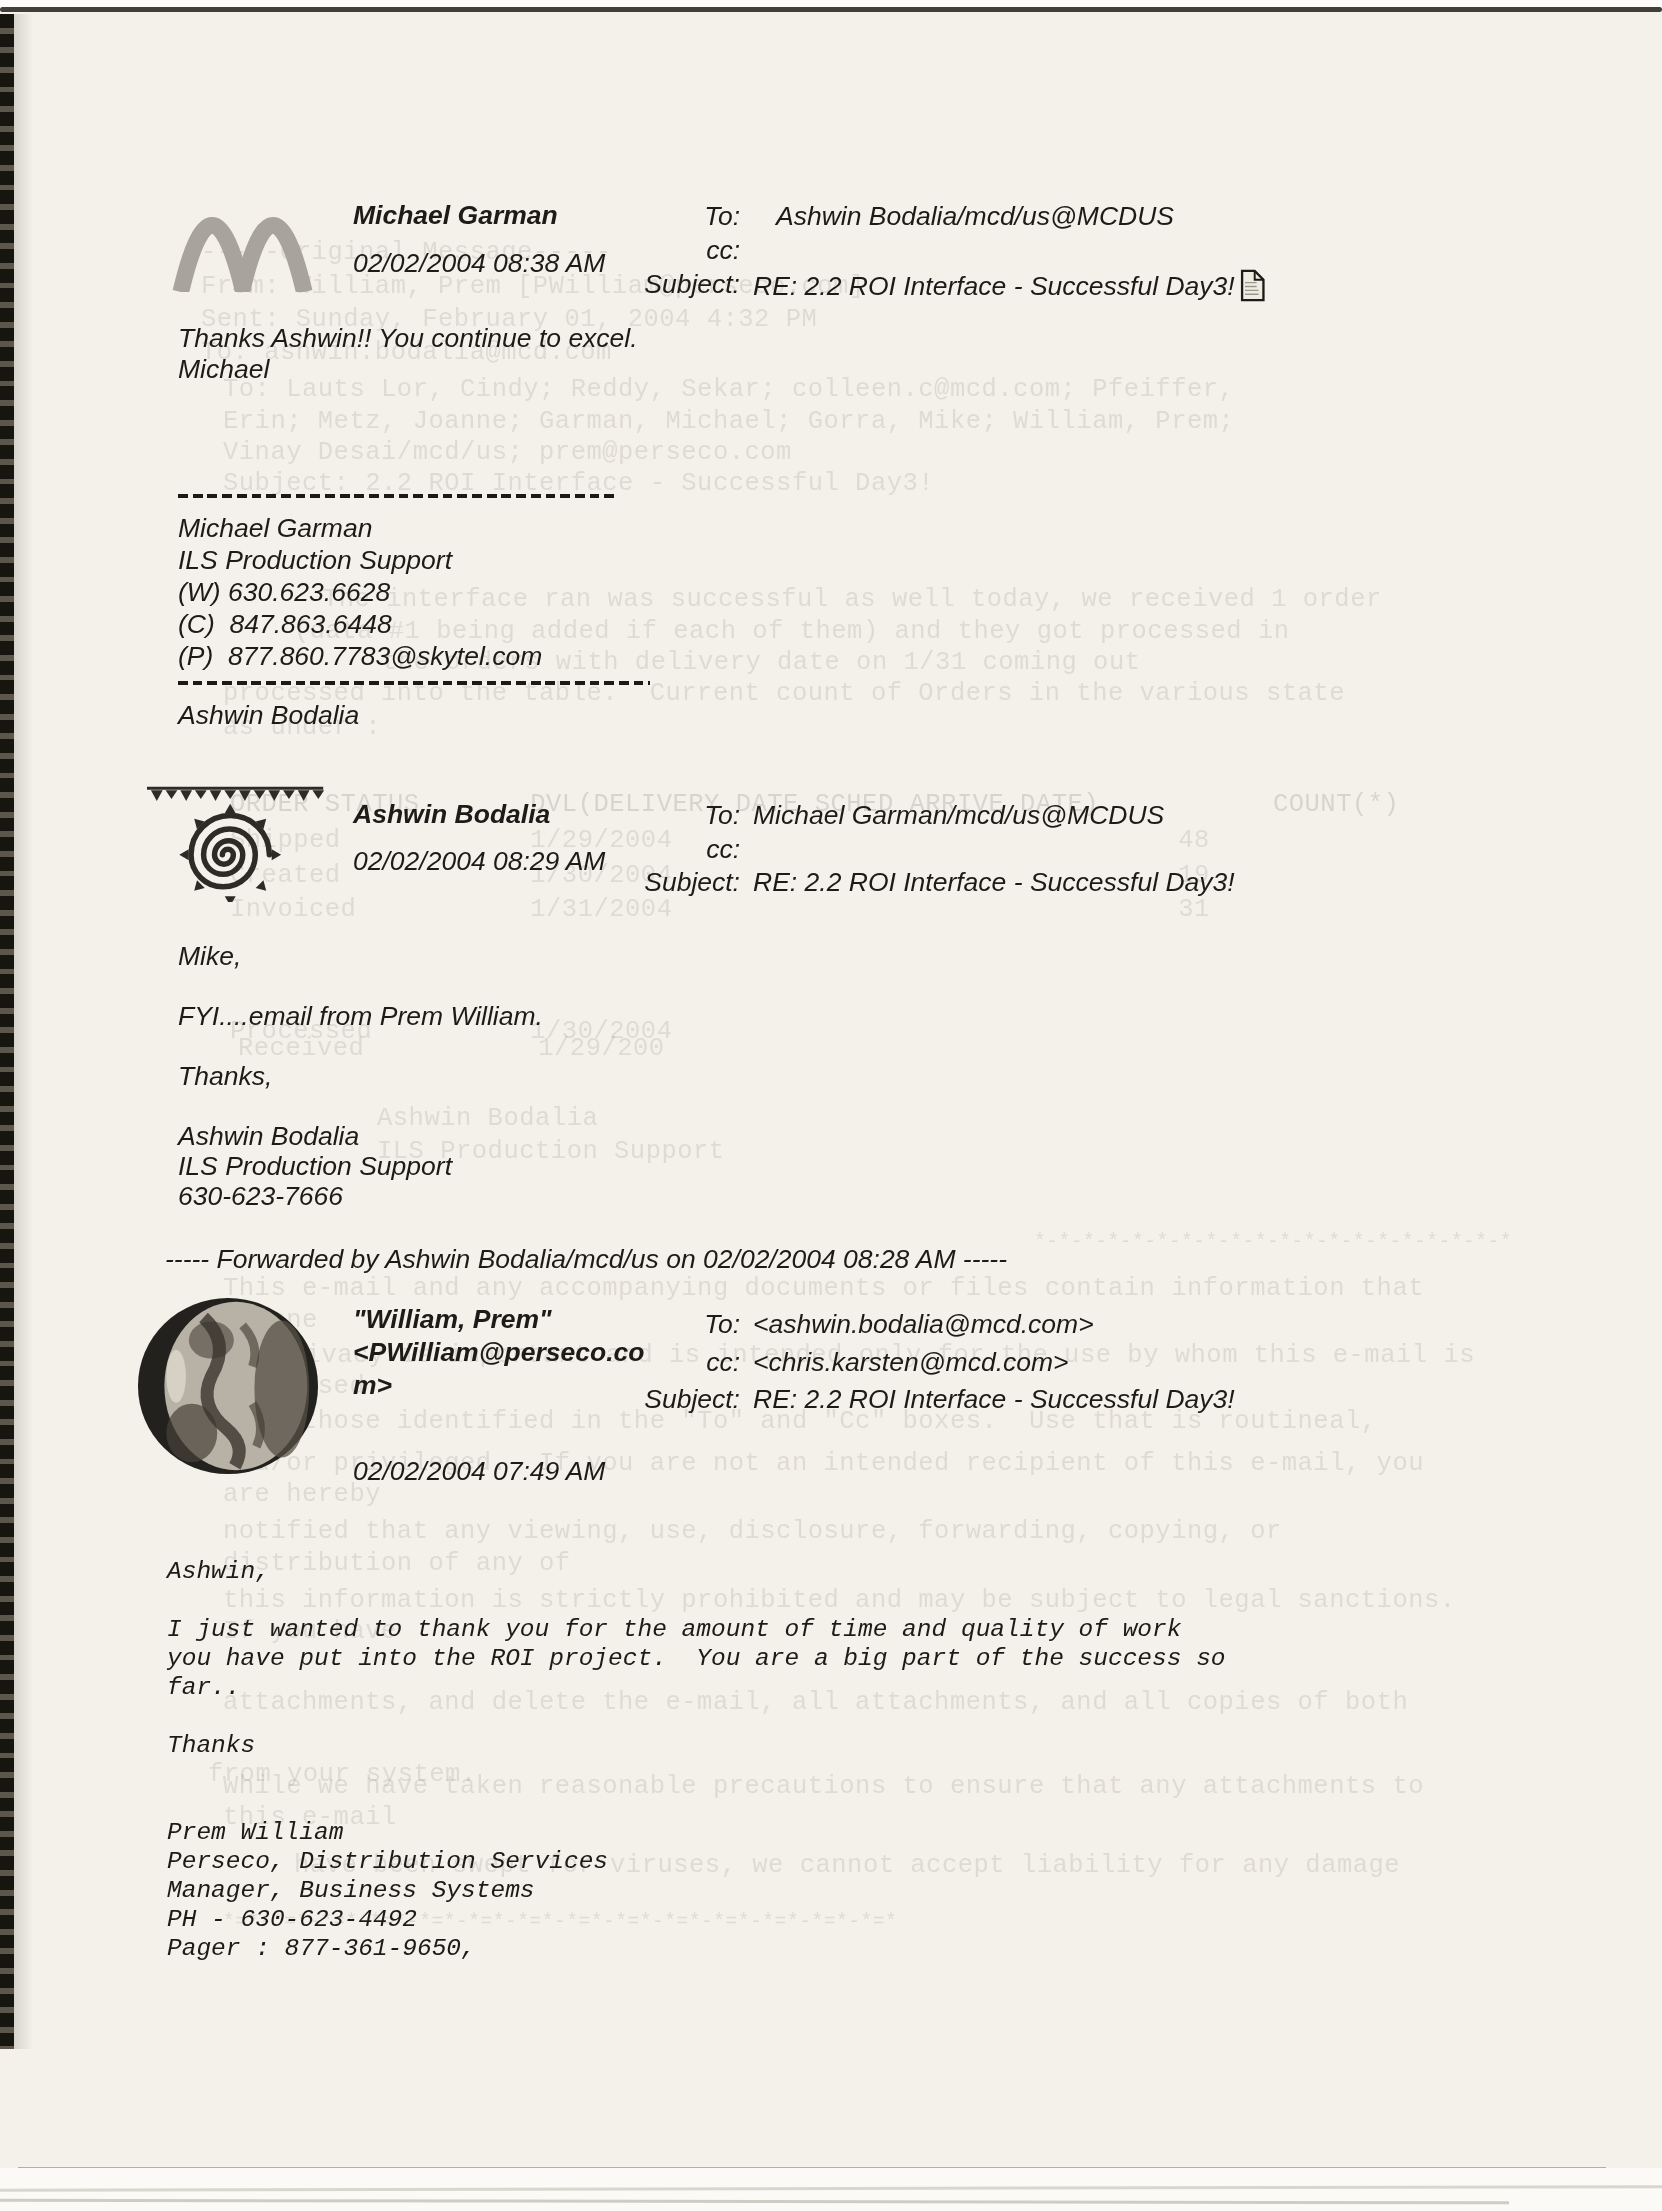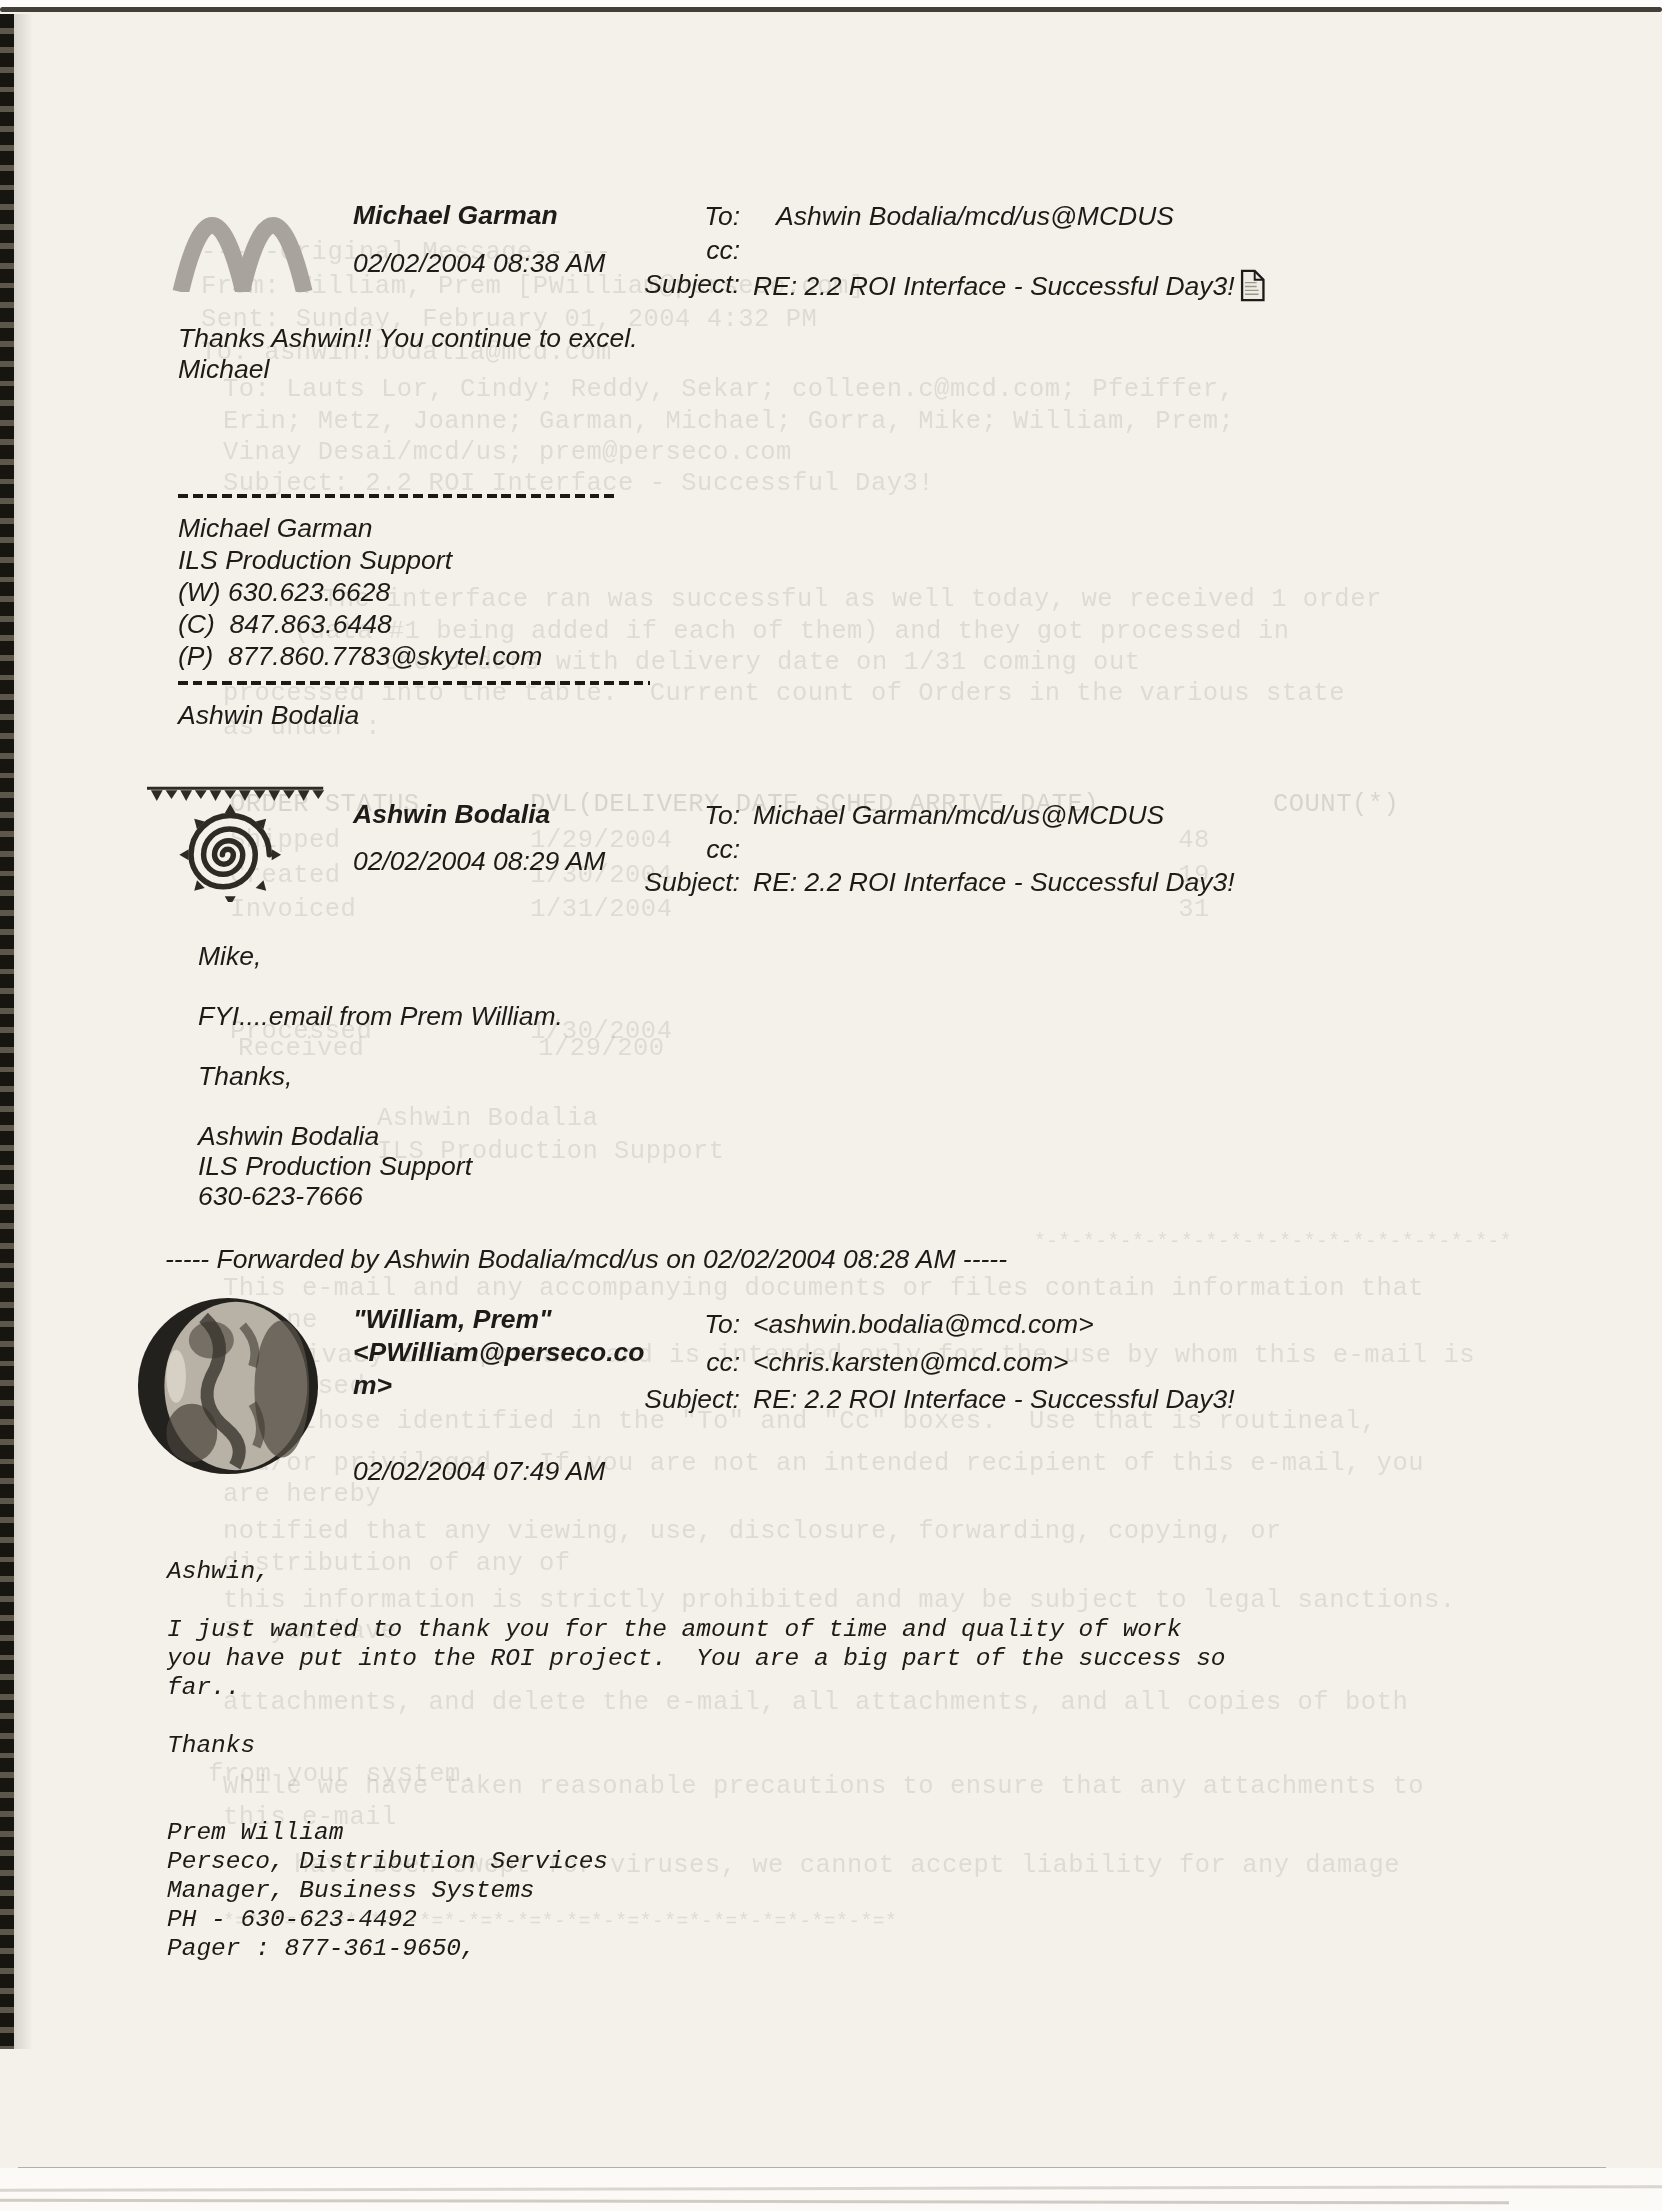--- a/index.html
+++ b/index.html
@@ -22,21 +22,21 @@
   .val{position:absolute;font-size:26.5px;white-space:pre;}
   .mono{font-family:"Liberation Mono","DejaVu Sans Mono",monospace;}
   .dash{position:absolute;height:3.9px;background:repeating-linear-gradient(90deg,#1b1a17 0 9.8px,rgba(0,0,0,0) 9.8px 14.7px);}
   .line{white-space:pre;}
   .body1{position:absolute;left:178px;top:323px;font-size:26.5px;}
   .body1 .line{height:31px;}
   .sig1{position:absolute;left:178px;top:513px;font-size:26.5px;}
   .sig1 .line{height:32px;}
   .sig1b{position:absolute;left:178px;top:700px;font-size:26.5px;}
   .sig1b .line{height:32px;}
-  .body2{position:absolute;left:178px;top:941px;font-size:26.5px;margin-left:20px;}
+  .body2{position:absolute;left:178px;top:941px;font-size:26.5px;}
   .body2 .line{height:30px;}
   .from3{position:absolute;left:353px;top:1304px;font-size:26.5px;font-weight:bold;}
   .from3 .line{height:33px;}
   .body3{position:absolute;left:167px;top:1558px;font-size:24.5px;}
   .body3 .line{height:29px;}
   .subject-row{position:absolute;white-space:nowrap;}
   .attach{display:inline-block;vertical-align:-6.9px;margin-left:4.9px;}
   .bleed{position:absolute;color:#76716a;opacity:.17;filter:blur(0.7px);font-size:25.5px;white-space:pre;
          font-family:"Liberation Mono","DejaVu Sans Mono",monospace;letter-spacing:0.5px;z-index:0;}
   .fg{z-index:1;font-style:italic;}

